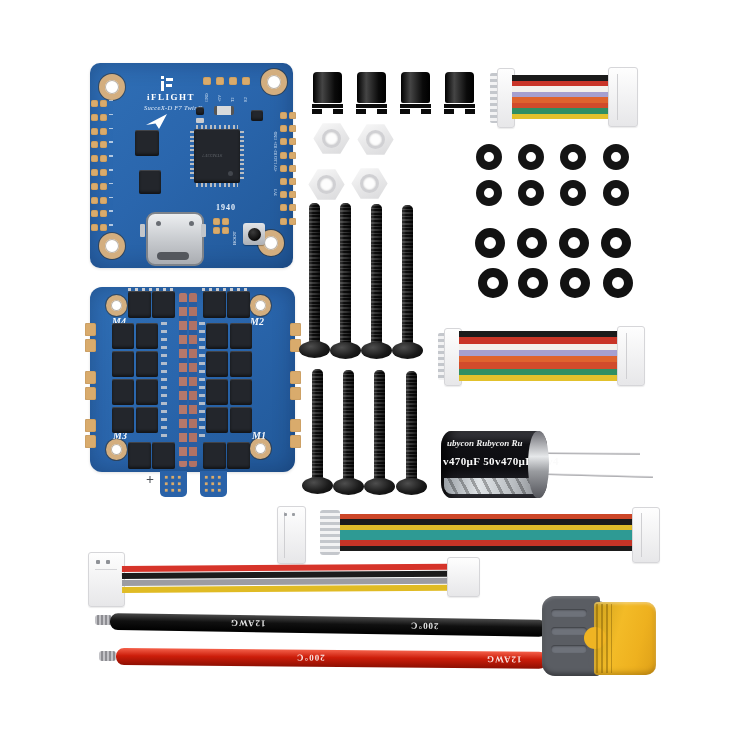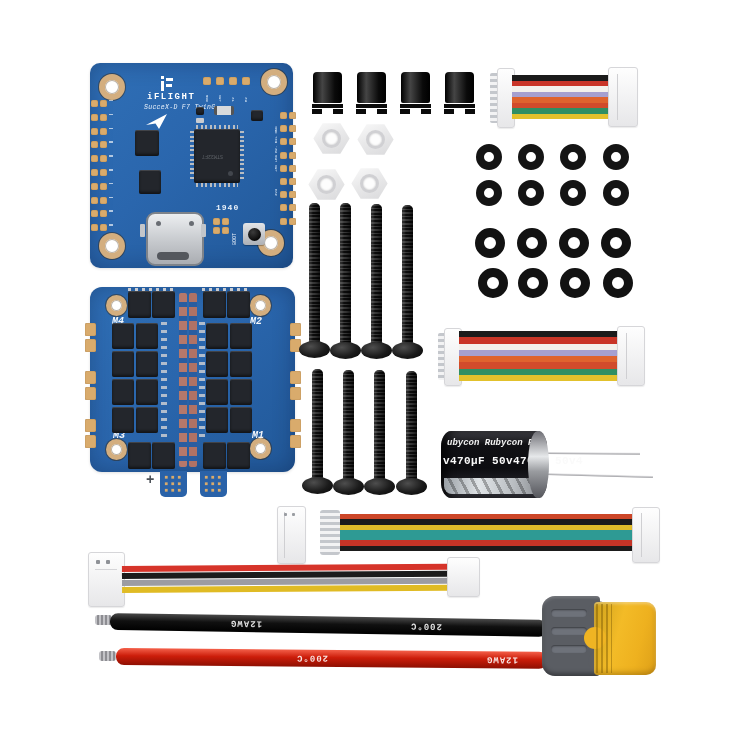--- a/index.html
+++ b/index.html
@@ -1,17 +1,17 @@
 <!DOCTYPE html>
 <html><head>
 <meta charset="utf-8">
 <style>
   html,body{margin:0;padding:0;background:#fff;}
   .stage{position:relative;width:680px;height:740px;background:#ffffff;overflow:hidden;
-         font-family:Liberation Mono, monospace;}
+         font-family:Liberation Serif, serif;}
   .abs{position:absolute;}
 
   
   .board{position:absolute;background:linear-gradient(135deg,#2f6fb6 0%,#2a66ad 45%,#215898 100%);
          border-radius:10px;box-shadow:inset 0 0 22px rgba(0,10,40,.28),0 1px 3px rgba(0,0,0,.12);}
   .hole{position:absolute;border-radius:50%;background:#fff;border:6px solid #d3ae7f;
         box-shadow:0 0 0 1px rgba(55,35,10,.45), inset 0 0 0 1px rgba(55,35,10,.35);}
   .hole.sm{border-width:5px;}
   .pad{position:absolute;background:#d9ab6c;border-radius:1.5px;box-shadow:inset 0 0 1px rgba(80,45,0,.7);}
   .silk-ticks{position:absolute;width:4px;opacity:.75;

